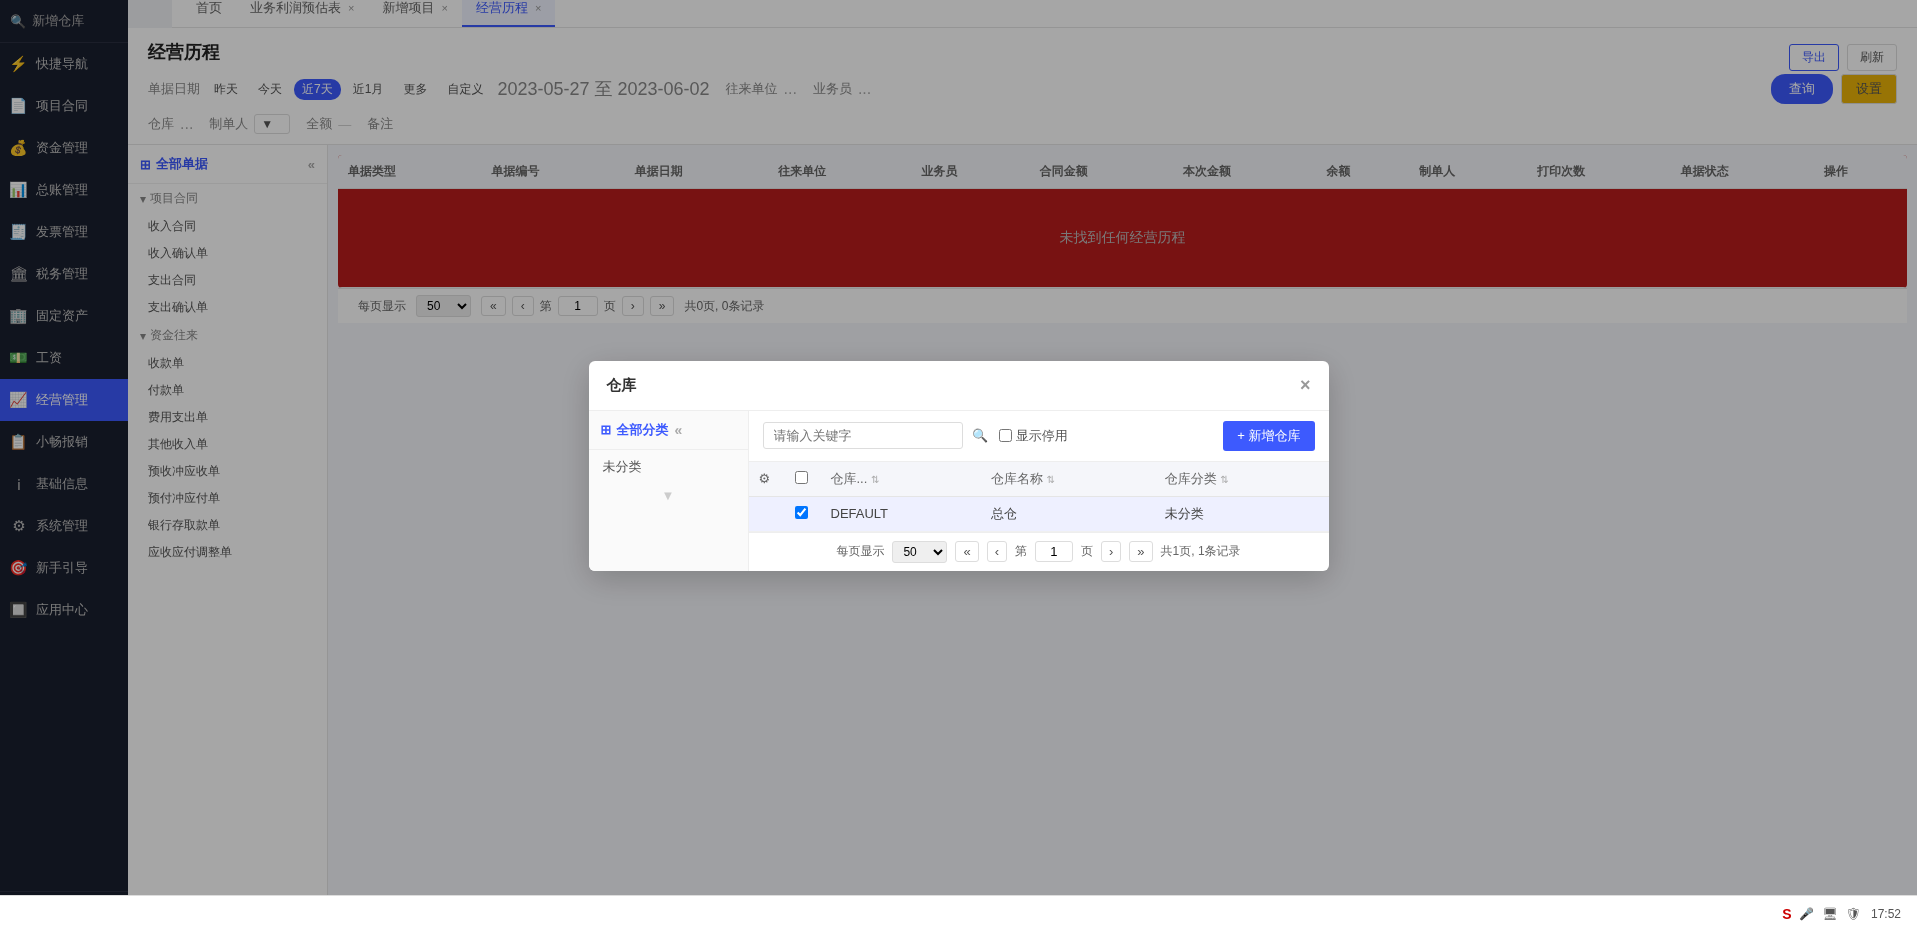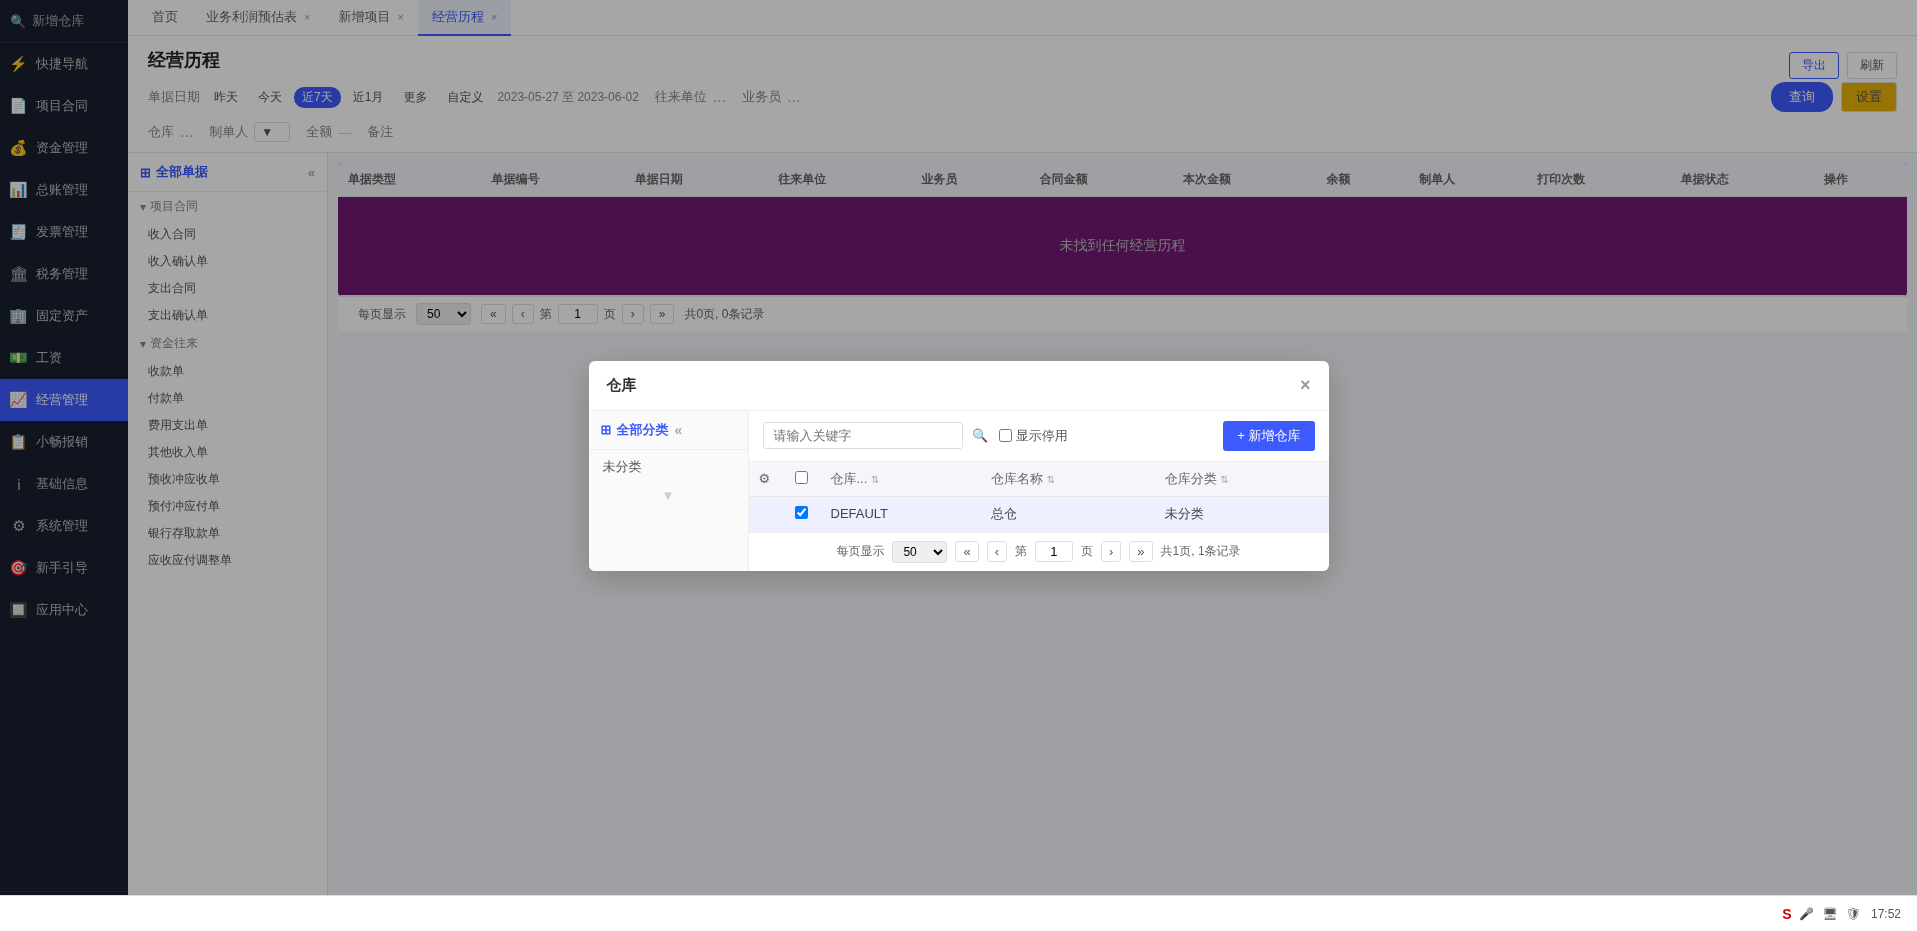--- a/index.html
+++ b/index.html
@@ -10,55 +10,55 @@
     .sidebar-search { display: flex; align-items: center; gap: 6px; padding: 12px 10px; color: #aaa; font-size: 13px; cursor: pointer; border-bottom: 1px solid #2a2f40; }
     .sidebar-item { display: flex; align-items: center; gap: 8px; padding: 12px 10px; cursor: pointer; color: #bbb; font-size: 13px; }
     .sidebar-item.active { background: #3d5afe; color: #fff; }
     .sidebar-item .icon { width: 18px; height: 18px; display: flex; align-items: center; justify-content: center; font-size: 15px; }
     .sidebar-bottom { margin-top: auto; padding: 10px; display: flex; gap: 10px; border-top: 1px solid #2a2f40; }
 
     
     .main { flex: 1; display: flex; flex-direction: column; height: 100%; }
 
     
-    .tabbar { display: flex; align-items: flex-start; background: #fff; border-bottom: 1px solid #e5e5e5; padding: 0 10px; height: 36px; flex-shrink: 0; }
+    .tabbar { display: flex; align-items: flex-end; background: #fff; border-bottom: 1px solid #e5e5e5; padding: 0 10px; height: 28px; flex-shrink: 0; margin-left: 44px; }
     .tab { display: flex; align-items: center; gap: 5px; padding: 8px 14px; cursor: pointer; color: #666; font-size: 13px; border-bottom: 2px solid transparent; }
     .tab.active { color: #3d5afe; border-bottom: 2px solid #3d5afe; background: #f0f3ff; }
     .tab .close-icon { font-size: 11px; color: #999; margin-left: 2px; cursor: pointer; }
 
     
     .page-content { flex: 1; background: #f5f6fa; padding: 0; display: flex; flex-direction: column; overflow: hidden; position: relative; }
 
     
     .page-header { background: #fff; padding: 12px 20px 0 20px; border-bottom: 1px solid #e5e5e5; }
     .page-title { font-size: 18px; font-weight: bold; color: #222; margin-bottom: 10px; }
     .filter-bar { display: flex; align-items: center; gap: 16px; flex-wrap: wrap; padding-bottom: 10px; }
     .filter-item { display: flex; align-items: center; gap: 6px; font-size: 13px; color: #555; }
     .filter-item label { color: #888; }
     .date-buttons { display: flex; gap: 4px; }
     .date-btn { padding: 2px 8px; border-radius: 3px; cursor: pointer; font-size: 12px; color: #555; background: transparent; border: none; }
     .date-btn.active { background: #3d5afe; color: #fff; border-radius: 10px; }
-    .date-range { font-size: 12px; color: #888; }
+    .date-range { font-size: 18px; color: #888; }
     .filter-dots { color: #aaa; cursor: pointer; font-size: 16px; }
     .header-actions { margin-left: auto; display: flex; gap: 8px; }
     .btn-export { background: #fff; border: 1px solid #3d5afe; color: #3d5afe; padding: 4px 12px; border-radius: 3px; cursor: pointer; font-size: 12px; }
     .btn-refresh { background: #fff; border: 1px solid #ddd; color: #555; padding: 4px 12px; border-radius: 3px; cursor: pointer; font-size: 12px; }
     .btn-query { background: #3d5afe; color: #fff; border: none; padding: 5px 18px; border-radius: 14px; cursor: pointer; font-size: 13px; }
     .btn-settings { background: #eab308; border: 1px solid #ddd; color: #555; padding: 5px 14px; border-radius: 3px; cursor: pointer; font-size: 13px; }
 
     
     .content-area { flex: 1; display: flex; overflow: hidden; }
     .sub-sidebar { width: 200px; background: #fff; border-right: 1px solid #e5e5e5; overflow-y: auto; flex-shrink: 0; font-size: 13px; }
     .sub-sidebar-header { display: flex; align-items: center; justify-content: space-between; padding: 10px 12px; font-size: 13px; color: #3d5afe; font-weight: bold; border-bottom: 1px solid #f0f0f0; }
     .sub-sidebar-section { padding: 6px 12px; color: #888; font-size: 12px; display: flex; align-items: center; gap: 4px; cursor: pointer; }
     .sub-sidebar-section-item { padding: 5px 20px; color: #555; cursor: pointer; font-size: 12px; }
 
     
     .table-area { flex: 1; overflow: auto; padding: 10px; }
-    .table-wrapper { background: #701a75; border-radius: 4px; overflow: auto; }
+    .table-wrapper { background: #b91c1c; border-radius: 4px; overflow: auto; }
     table { width: 100%; border-collapse: collapse; font-size: 12px; }
     th { background: #f5f6fa; color: #666; padding: 8px 10px; text-align: left; border-bottom: 1px solid #e5e5e5; white-space: nowrap; }
     td { padding: 7px 10px; border-bottom: 1px solid #f0f0f0; color: #444; white-space: nowrap; }
     .no-data { text-align: center; padding: 40px; color: #bbb; font-size: 14px; margin-top: 24px; }
 
     
     .bottom-bar { background: #fff; border-top: 1px solid #e5e5e5; padding: 6px 20px; display: flex; align-items: center; gap: 10px; font-size: 12px; color: #666; }
     .pagination { display: flex; align-items: center; gap: 6px; }
     .page-btn { border: 1px solid #ddd; background: #fff; padding: 2px 8px; border-radius: 3px; cursor: pointer; font-size: 12px; color: #555; }
     .page-input { border: 1px solid #ddd; width: 40px; text-align: center; padding: 2px; border-radius: 3px; font-size: 12px; }

